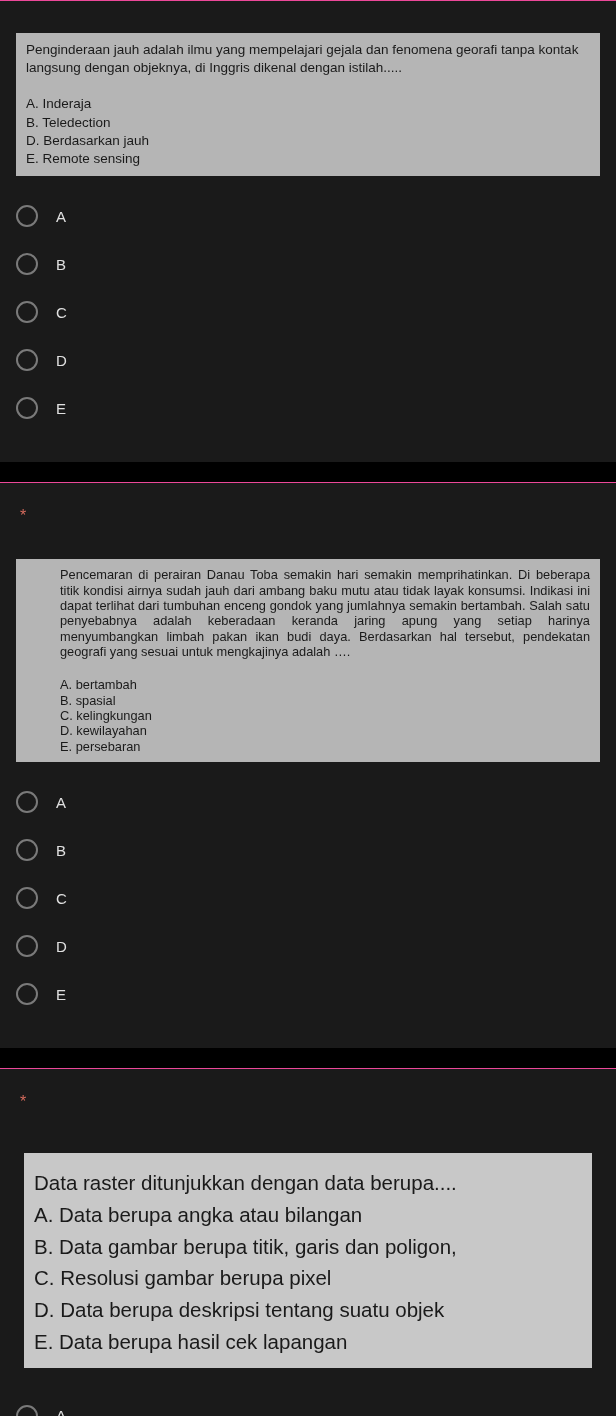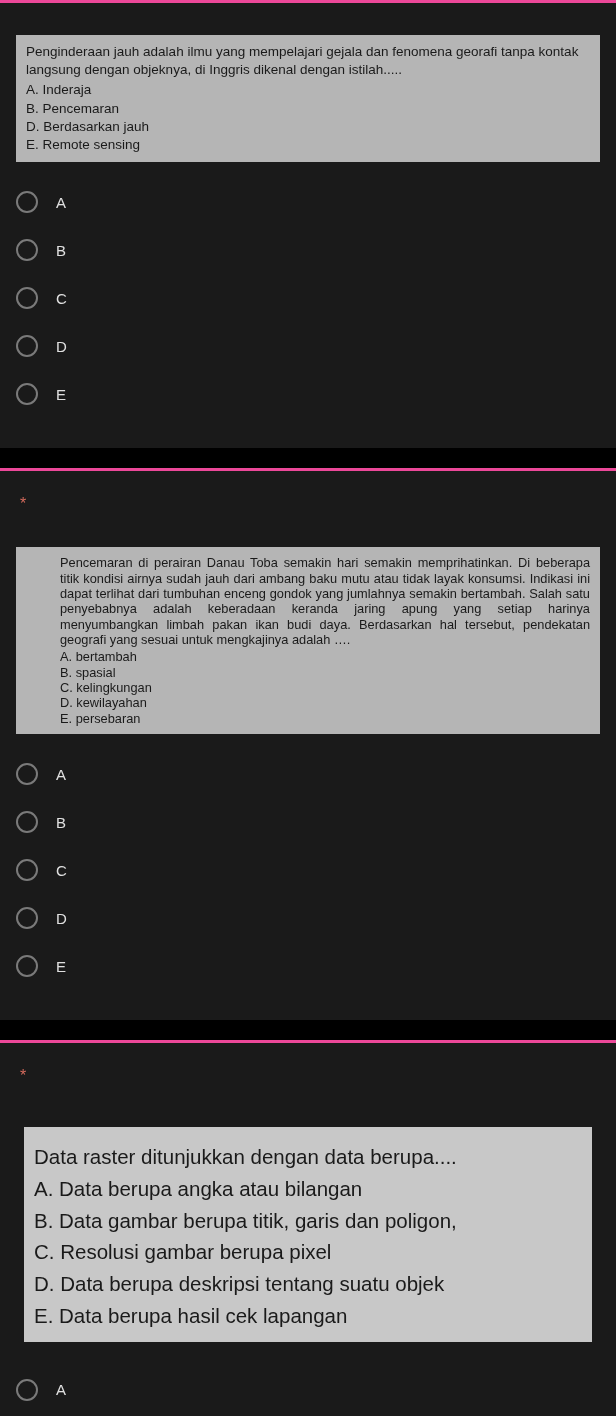--- a/index.html
+++ b/index.html
@@ -8,21 +8,21 @@
       box-sizing: border-box;
     }
     body {
       background: #000000;
       font-family: Arial, sans-serif;
       width: 616px;
       color: #e0e0e0;
     }
     .question-card {
       background: #1a1a1a;
-      border-top: 3px solid #ec4899;
+      border-top: 1px solid #ec4899;
       padding-bottom: 30px;
     }
     .question-image {
       background: #b5b5b5;
       color: #1a1a1a;
       padding: 8px 10px;
       margin: 16px;
       font-size: 13.5px;
       line-height: 1.35;
     }
@@ -68,32 +68,32 @@
     }
     .gap {
       height: 20px;
       background: #000000;
     }
     .justify-text {
       text-align: justify;
       padding-left: 44px;
     }
     .opts-block {
-      margin-top: 2px;
+      margin-top: 18px;
     }
   </style>
 </head>
 <body>
 
 <div class="question-card first-card">
   <div class="question-image">
     <span>Penginderaan jauh adalah ilmu yang mempelajari gejala dan fenomena georafi tanpa kontak langsung dengan objeknya, di Inggris dikenal dengan istilah.....</span>
     <div class="opts-block">
       <span class="opt-line">A.   Inderaja</span>
-      <span class="opt-line">B.   Pencemaran</span>
+      <span class="opt-line">B.   Teledection</span>
       <span class="opt-line">D.   Berdasarkan jauh</span>
       <span class="opt-line">E.   Remote sensing</span>
     </div>
   </div>
   <div class="radio-group">
     <div class="radio-option">
       <span class="radio-circle"></span>
       <span class="radio-label">A</span>
     </div>
     <div class="radio-option">

